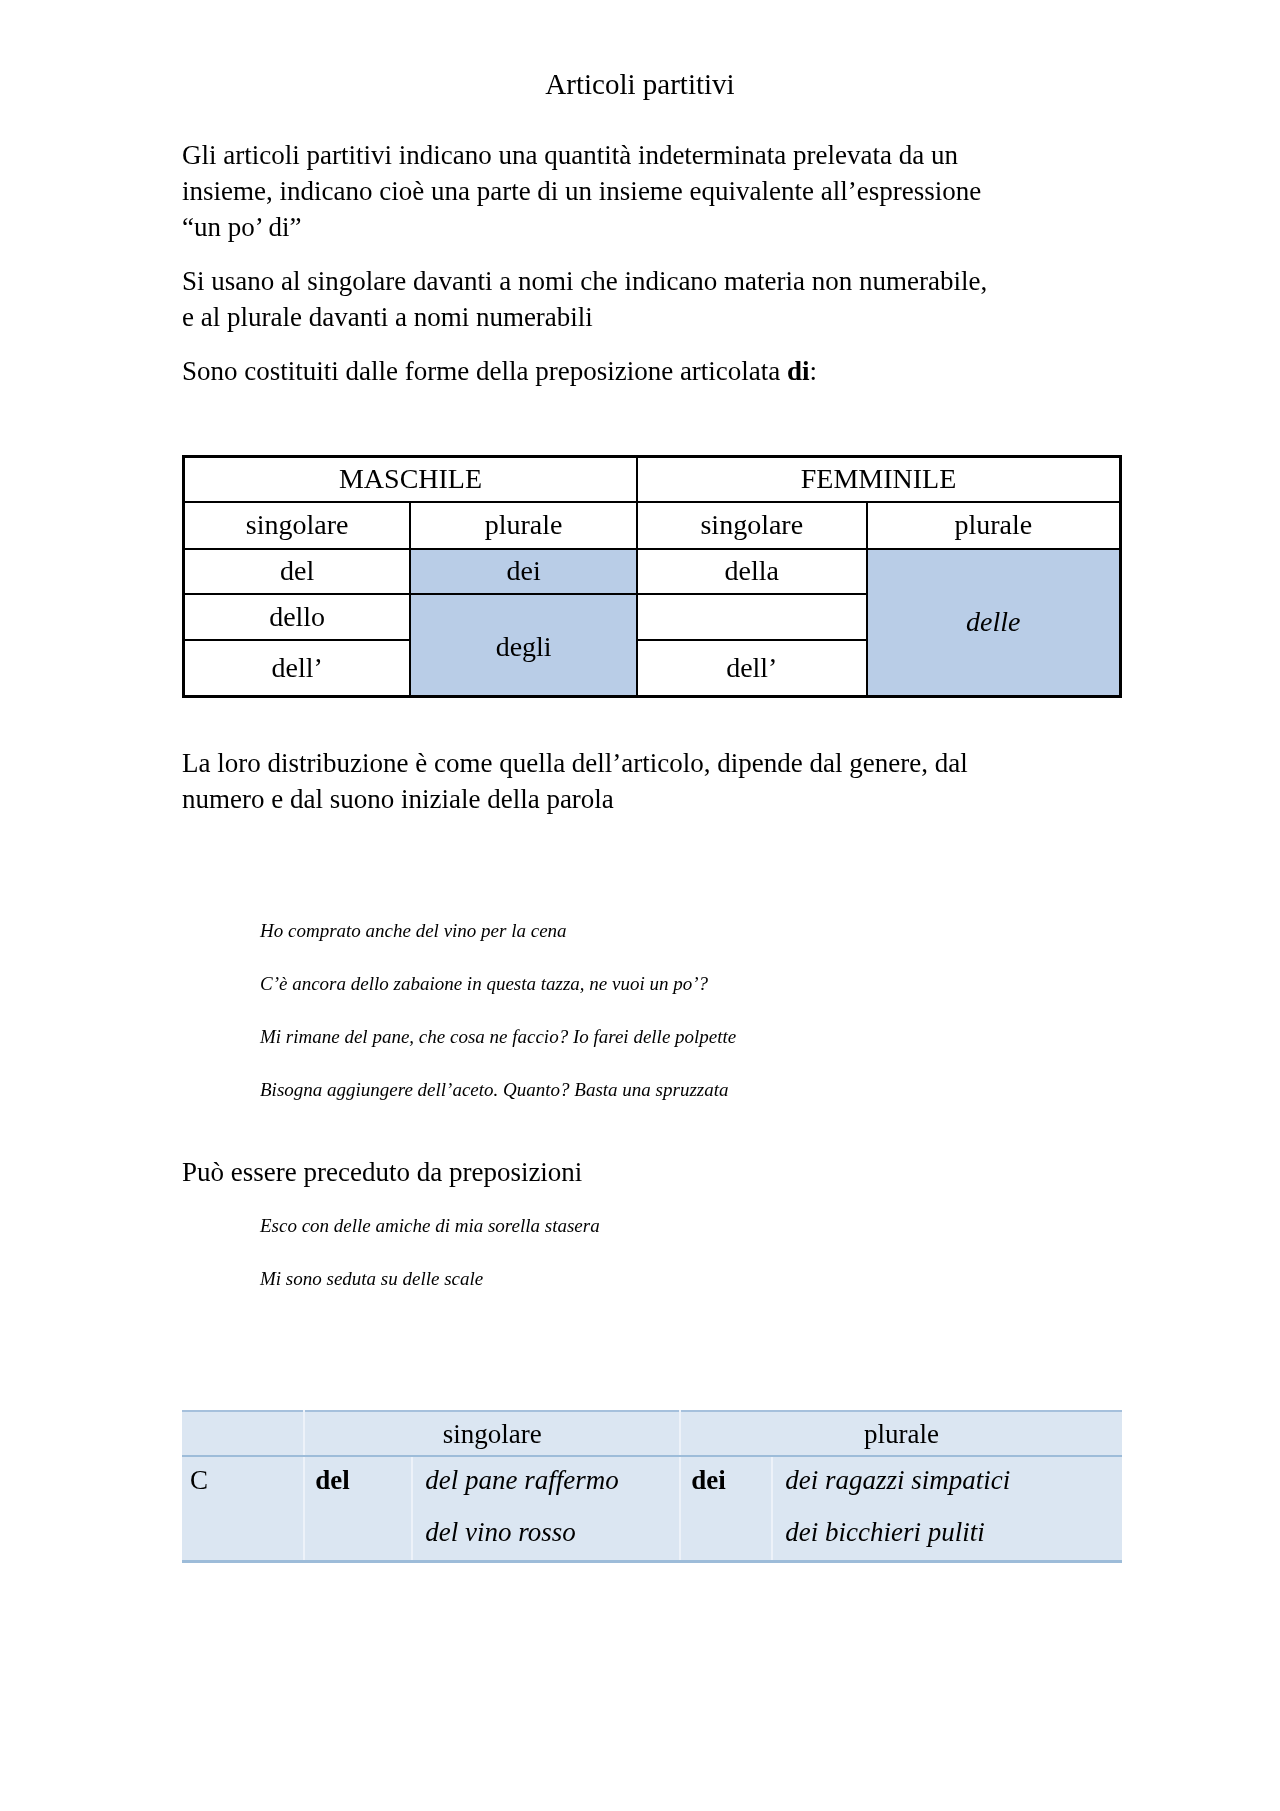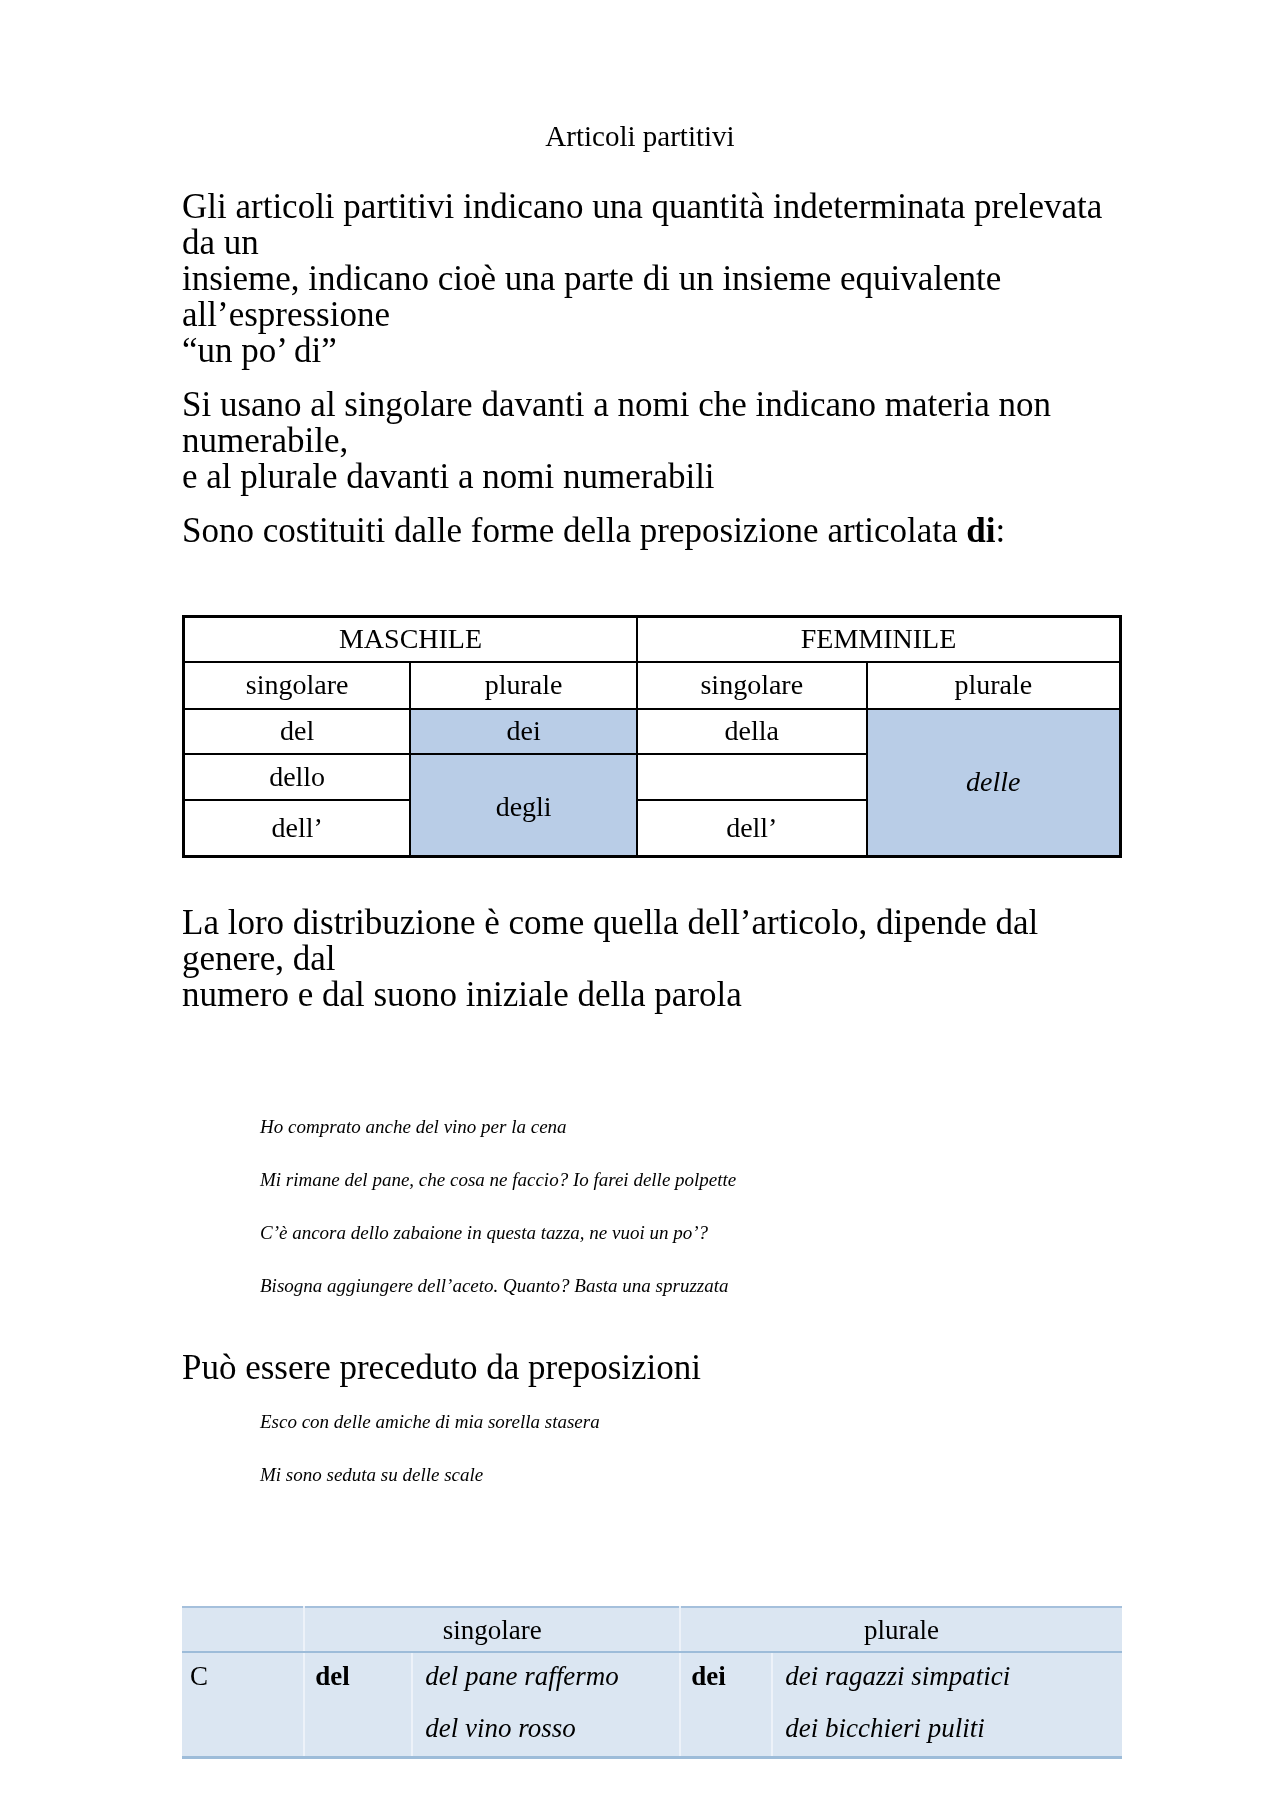--- a/index.html
+++ b/index.html
@@ -9,33 +9,33 @@
     width: 1280px;
     height: 1811px;
     background: #ffffff;
     overflow: hidden;
     font-family: "Liberation Serif", "DejaVu Serif", serif;
     color: #000000;
   }
   .content {
     margin-left: 182px;
     width: 940px;
-    padding-top: 118px;
+    padding-top: 66px;
   }
   .doc-title {
     width: 916px;
     text-align: center;
     font-size: 29px;
     font-weight: normal;
     line-height: 36px;
     margin-bottom: 35px;
     white-space: pre-line;
   }
   .body-par {
-    font-size: 35px;
+    font-size: 27px;
     line-height: 36px;
     white-space: pre-line;
     width: 960px;
     margin-bottom: 18px;
   }
   .par-forms { margin-bottom: 66px; }
   .par-forms strong { font-weight: bold; }
   .par-distribution { margin-top: 0; margin-bottom: 96px; }
   .par-prepositions { margin-top: 46px; margin-bottom: 18px; }
 
@@ -151,22 +151,22 @@
           <td>dell’</td>
         </tr>
       </tbody>
     </table>
 
     <p class="body-par par-distribution">La loro distribuzione è come quella dell’articolo, dipende dal genere, dal
 numero e dal suono iniziale della parola</p>
 
     <div class="examples">
       <p class="example-line">Ho comprato anche del vino per la cena</p>
+      <p class="example-line">C’è ancora dello zabaione in questa tazza, ne vuoi un po’?</p>
       <p class="example-line">Mi rimane del pane, che cosa ne faccio? Io farei delle polpette</p>
-      <p class="example-line">C’è ancora dello zabaione in questa tazza, ne vuoi un po’?</p>
       <p class="example-line">Bisogna aggiungere dell’aceto. Quanto? Basta una spruzzata</p>
     </div>
 
     <p class="body-par par-prepositions">Può essere preceduto da preposizioni</p>
 
     <div class="examples">
       <p class="example-line">Esco con delle amiche di mia sorella stasera</p>
       <p class="example-line">Mi sono seduta su delle scale</p>
     </div>
 

